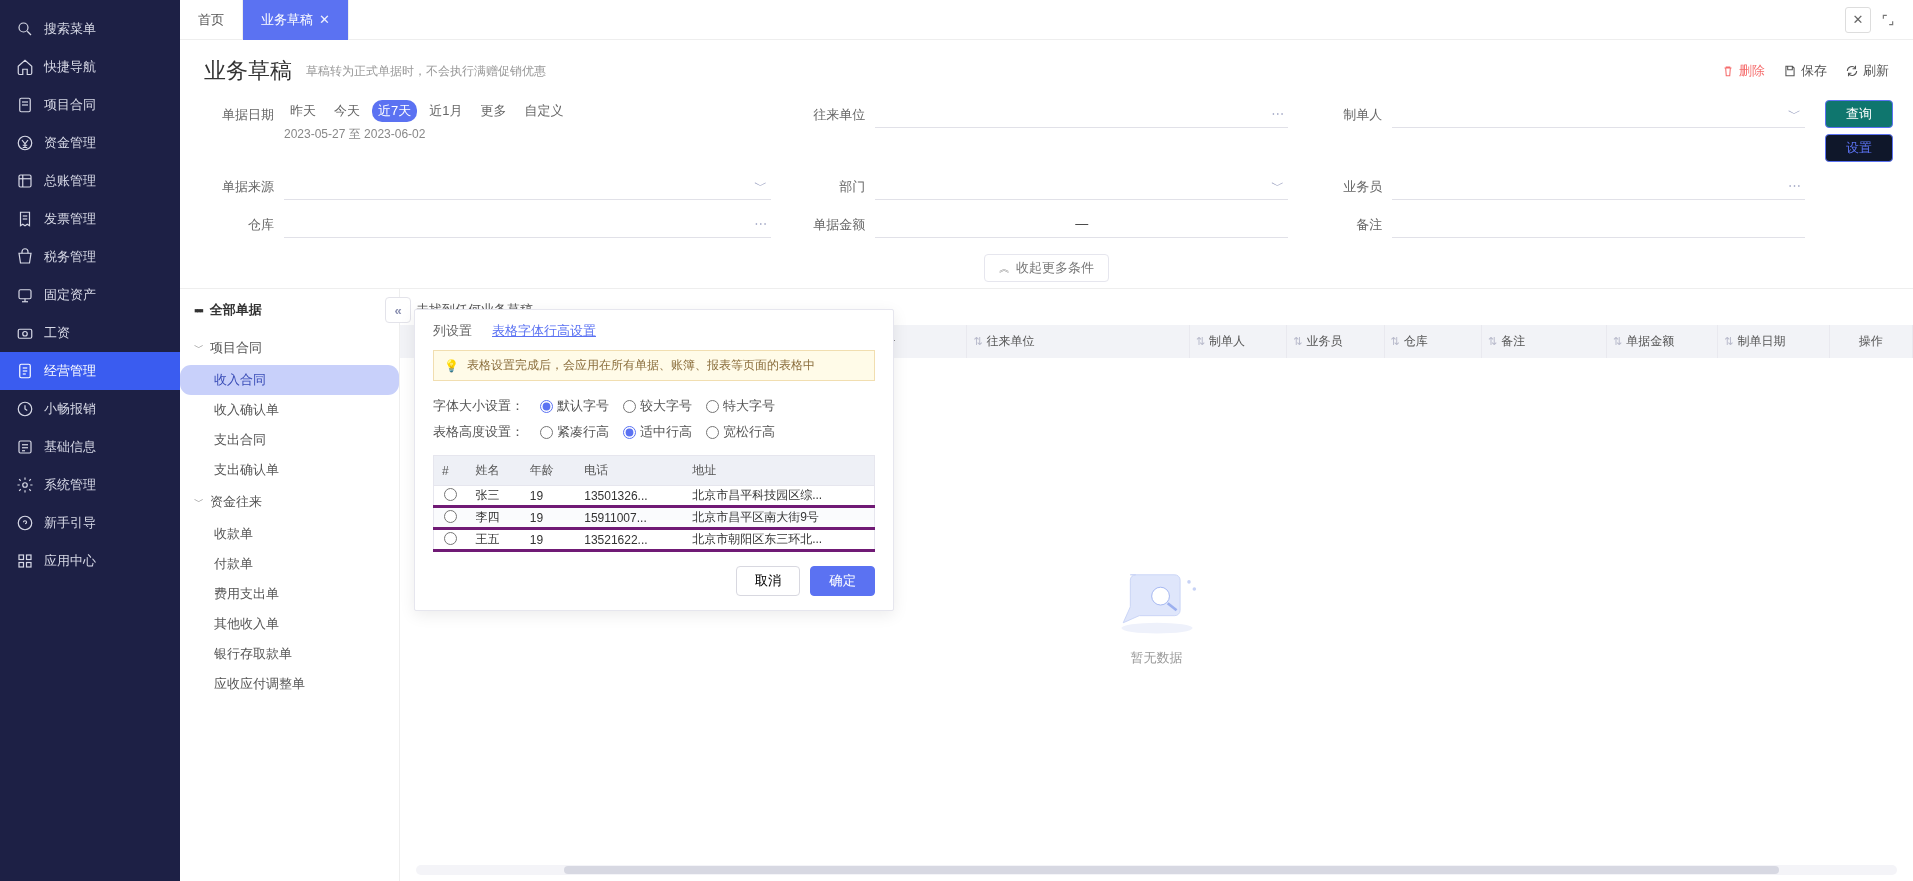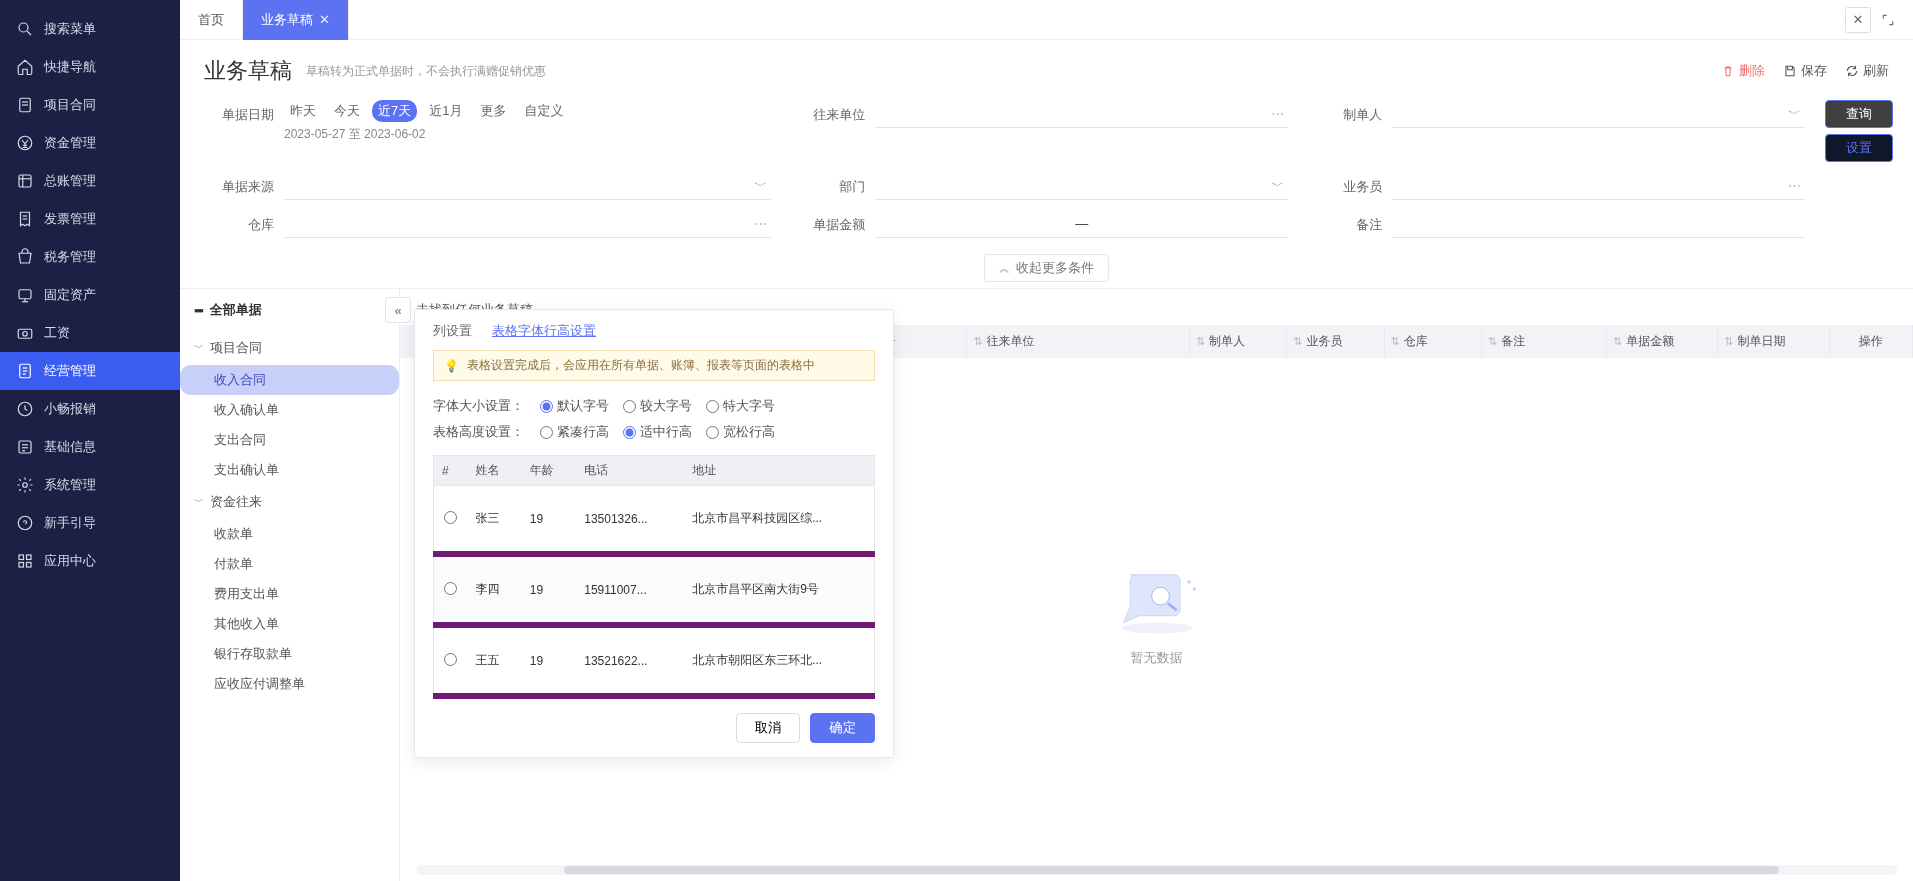--- a/index.html
+++ b/index.html
@@ -86,21 +86,21 @@
     padding: 0 4px;
     color:#888;
   }
   .input-like .caret { color:#9aa0c0; }
   .input-like.center { justify-content:center; color:#333;}
   .btn {
     display:inline-flex; align-items:center; justify-content:center;
     padding: 4px 16px; border-radius:4px; border:1px solid #5b72f2;
     color:#5b72f2; cursor:pointer; font-size:13px; background:#0f172a;
   }
-  .btn.primary { background:#404040; color:#fff;}
+  .btn.primary { background:#0f766e; color:#fff;}
   .btn + .btn { margin-top:6px;}
   .collapse-row { display:flex; justify-content:center; padding:6px 0;}
   .collapse-pill {
     border:1px solid #e6e6ee; border-radius:4px; padding:4px 14px;
     color:#777; cursor:pointer; display:flex; align-items:center; gap:6px;
   }
 
   
   .content { flex:1; display:flex; min-height:0;}
   .tree-panel { width:220px; border-right:1px solid #eee; display:flex; flex-direction:column; position:relative;}
@@ -156,21 +156,21 @@
   .opt-row .olabel{ margin-right:2px;}
   .opt-row label { display:flex; align-items:center; gap:4px; cursor:pointer;}
   .sample-table {
     width: calc(100% - 36px);
     margin: 10px 18px 0 18px;
     border:1px solid #e6e6ee;
     border-collapse:collapse;
     font-size:12px;
   }
   .sample-table th { background:#eef0f6; color:#555; font-weight:500; padding:6px 8px; text-align:left; border-bottom:1px solid #e6e6ee;}
-  .sample-table td { padding:24px 8px; border-bottom:6px solid #701a75; white-space:nowrap; overflow:hidden; text-overflow:ellipsis; max-width:140px;}
+  .sample-table td { padding:1px 8px; border-bottom:3px solid #701a75; white-space:nowrap; overflow:hidden; text-overflow:ellipsis; max-width:140px;}
   .sample-table tr.alt td { background:#fafbfd;}
   .modal-footer { display:flex; justify-content:flex-end; gap:10px; padding:14px 18px;}
   .mbtn { padding:5px 18px; border-radius:4px; border:1px solid #d8d8e0; background:#fff; cursor:pointer;}
   .mbtn.primary { background:#5b72f2; border-color:#5b72f2; color:#fff;}
   input[type=radio]{ accent-color:#5b72f2;}
   input[type=checkbox]{ accent-color:#5b72f2;}
 </style>
 </head>
 <body>
 

